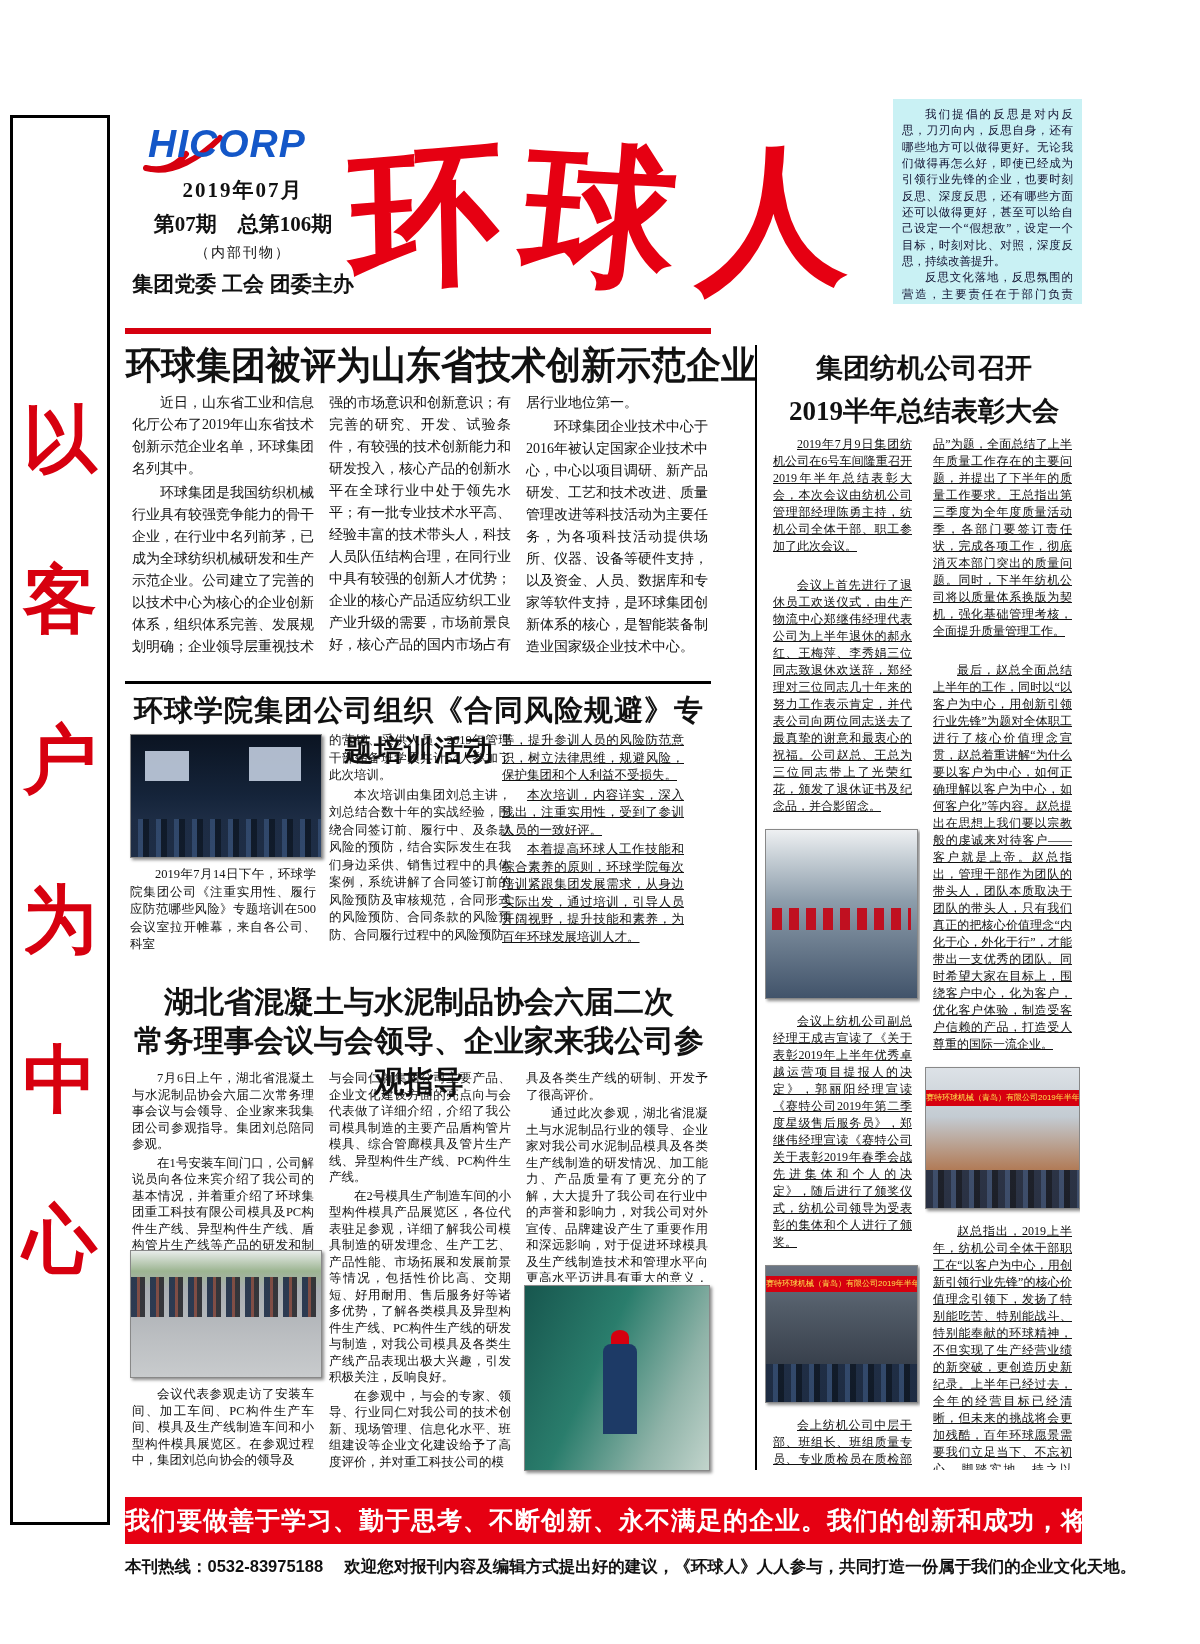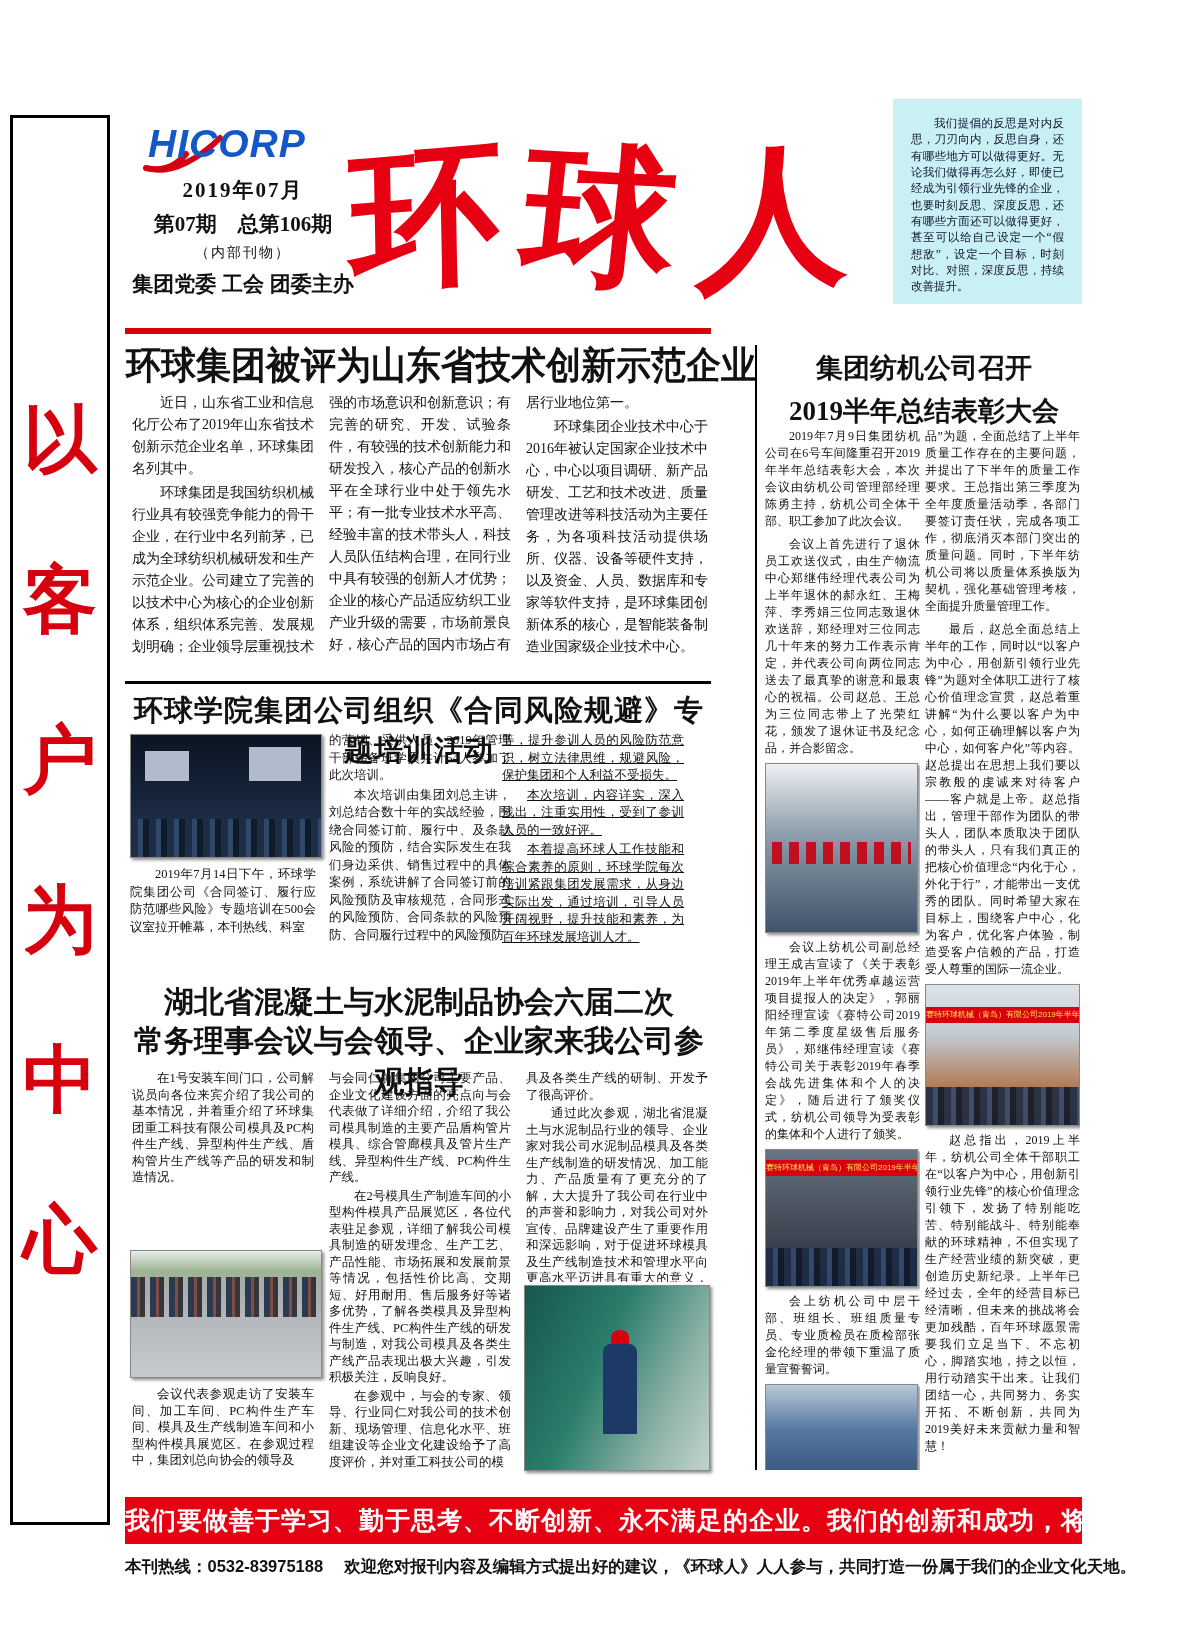--- a/index.html
+++ b/index.html
@@ -24,21 +24,21 @@
   .mh-title{position:absolute;left:350px;top:128px;width:500px;height:180px;display:flex;
         justify-content:space-between;align-items:center;}
   .mh-char{font-size:152px;line-height:1;color:#e60012;font-weight:bold;
         font-family:"Liberation Serif",serif;}
   .mh-char.c1{transform:rotate(-5deg) skewX(-4deg);}
   .mh-char.c2{transform:rotate(3deg) skewX(-3deg);}
   .mh-char.c3{transform:rotate(-3deg) skewX(-5deg);}
   .quote-box{position:absolute;left:893px;top:99px;width:189px;height:205px;background:#c9f1f4;
         padding:7px 9px;box-sizing:border-box;font-size:11.5px;line-height:1.42;color:#101030;
         overflow:hidden;}
-  .qp{margin:9px;text-indent:2em;text-align:justify;}
+  .qp{margin:0;text-indent:2em;text-align:justify;}
   
   .red-rule{position:absolute;left:125px;top:328px;width:586px;height:6px;background:#d6000f;}
   .black-rule{position:absolute;left:125px;top:681px;width:586px;height:3px;background:#000;}
   .vdiv{position:absolute;left:755px;top:345px;width:2px;height:1125px;background:#000;}
   
   .a1-headline{position:absolute;left:126px;top:340px;width:586px;font-family:"Liberation Sans",sans-serif;
         font-weight:900;font-size:35px;letter-spacing:0px;transform:scaleY(1.08);transform-origin:top left;
         white-space:nowrap;}
   .col{position:absolute;overflow:hidden;text-align:justify;}
   .col p{margin:2px;text-indent:2em;text-align:justify;}
@@ -54,21 +54,21 @@
   .a3-headline1{position:absolute;left:126px;top:982px;width:586px;text-align:center;font-weight:bold;font-size:30px;}
   .a3-headline2{position:absolute;left:126px;top:1021px;width:586px;text-align:center;font-weight:bold;font-size:30px;}
   .a3col{top:1068px;width:186px;height:402px;font-size:12.5px;line-height:16.5px;}
   .a3c1{left:130px;} .a3c2{left:327px;} .a3c3{left:524px;}
   
   .fj-headline1{position:absolute;left:770px;top:350px;width:308px;text-align:center;font-weight:bold;font-size:27px;}
   .fj-headline2{position:absolute;left:766px;top:385px;width:316px;text-align:center;font-weight:bold;font-size:27px;margin-top:8px;}
   .fjcol{position:absolute;top:428px;width:155px;height:1042px;overflow:hidden;font-size:12px;line-height:17px;
         display:flex;flex-direction:column;gap:6px;}
   .fjL{left:765px;} .fjR{left:925px;}
-  .fjcol p{margin:0;text-indent:2em;text-align:justify;}
+  .fjcol p{margin:8px;text-indent:2em;text-align:justify;text-decoration:underline;}
   .fjcol p.cont{text-indent:0;}
   
   .photo{position:relative;border:1px solid #888;box-sizing:border-box;box-shadow:2px 2px 3px rgba(0,0,0,.45);
         overflow:hidden;flex:none;}
   .photo-training{position:absolute;left:130px;top:734px;width:192px;height:124px;
         background:linear-gradient(180deg,#0b1422 0%,#15243a 50%,#2a3a55 100%);}
   .scr{position:absolute;background:#cdd8ea;opacity:.85;}
   .s1{left:14px;top:16px;width:44px;height:30px;}
   .s2{left:118px;top:12px;width:52px;height:34px;}
   .heads{position:absolute;left:0;right:0;bottom:0;height:38px;
@@ -152,35 +152,36 @@
     <p>环球集团企业技术中心于2016年被认定国家企业技术中心，中心以项目调研、新产品研发、工艺和技术改进、质量管理改进等科技活动为主要任务，为各项科技活动提供场所、仪器、设备等硬件支持，以及资金、人员、数据库和专家等软件支持，是环球集团创新体系的核心，是智能装备制造业国家级企业技术中心。</p>
   </div>
 
   <div class="a2-headline">环球学院集团公司组织《合同风险规避》专题培训活动</div>
   <div class="photo photo-training">
     <div class="scr s1"></div>
     <div class="scr s2"></div>
     <div class="heads"></div>
   </div>
   <div class="a2c1-text">
-    <p>2019年7月14日下午，环球学院集团公司《合同签订、履行应防范哪些风险》专题培训在500会议室拉开帷幕，本刊热线、科室</p>
+    <p>2019年7月14日下午，环球学院集团公司《注重实用性、履行应防范哪些风险》专题培训在500会议室拉开帷幕，来自各公司、科室</p>
   </div>
   <div class="col a2col a2c2">
     <p class="cont">的营销、采供人员、2019年管理干部储备班学员共计54人参加了此次培训。</p>
     <p>本次培训由集团刘总主讲，刘总结合数十年的实战经验，围绕合同签订前、履行中、及条款风险的预防，结合实际发生在我们身边采供、销售过程中的具体案例，系统讲解了合同签订前的风险预防及审核规范，合同形式的风险预防、合同条款的风险预防、合同履行过程中的风险预防</p>
   </div>
   <div class="col a2col a2c3">
     <p class="cont">等，提升参训人员的风险防范意识，树立法律思维，规避风险，保护集团和个人利益不受损失。</p>
     <p>本次培训，内容详实，深入浅出，注重实用性，受到了参训人员的一致好评。</p>
     <p>本着提高环球人工作技能和综合素养的原则，环球学院每次培训紧跟集团发展需求，从身边实际出发，通过培训，引导人员开阔视野，提升技能和素养，为百年环球发展培训人才。</p>
   </div>
 
   <div class="a3-headline1">湖北省混凝土与水泥制品协会六届二次</div>
   <div class="a3-headline2">常务理事会议与会领导、企业家来我公司参观指导</div>
   <div class="col a3col a3c1">
+    <p>7月6日上午，湖北省混凝土与水泥制品协会六届二次常务理事会议与会领导、企业家来我集团公司参观指导。集团刘总陪同参观。</p>
     <p>在1号安装车间门口，公司解说员向各位来宾介绍了我公司的基本情况，并着重介绍了环球集团重工科技有限公司模具及PC构件生产线、异型构件生产线、盾构管片生产线等产品的研发和制造情况。</p>
   </div>
   <div class="photo photo-outdoor">
     <div class="crowd"></div>
   </div>
   <div class="col" style="left:130px;top:1384px;width:186px;height:86px;font-size:12.5px;line-height:16.5px;position:absolute;">
     <p>会议代表参观走访了安装车间、加工车间、PC构件生产车间、模具及生产线制造车间和小型构件模具展览区。在参观过程中，集团刘总向协会的领导及</p>
   </div>
   <div class="col a3col a3c2">
     <p class="cont">与会同仁就集团公司主要产品、企业文化建设方面的亮点向与会代表做了详细介绍，介绍了我公司模具制造的主要产品盾构管片模具、综合管廊模具及管片生产线、异型构件生产线、PC构件生产线。</p>

